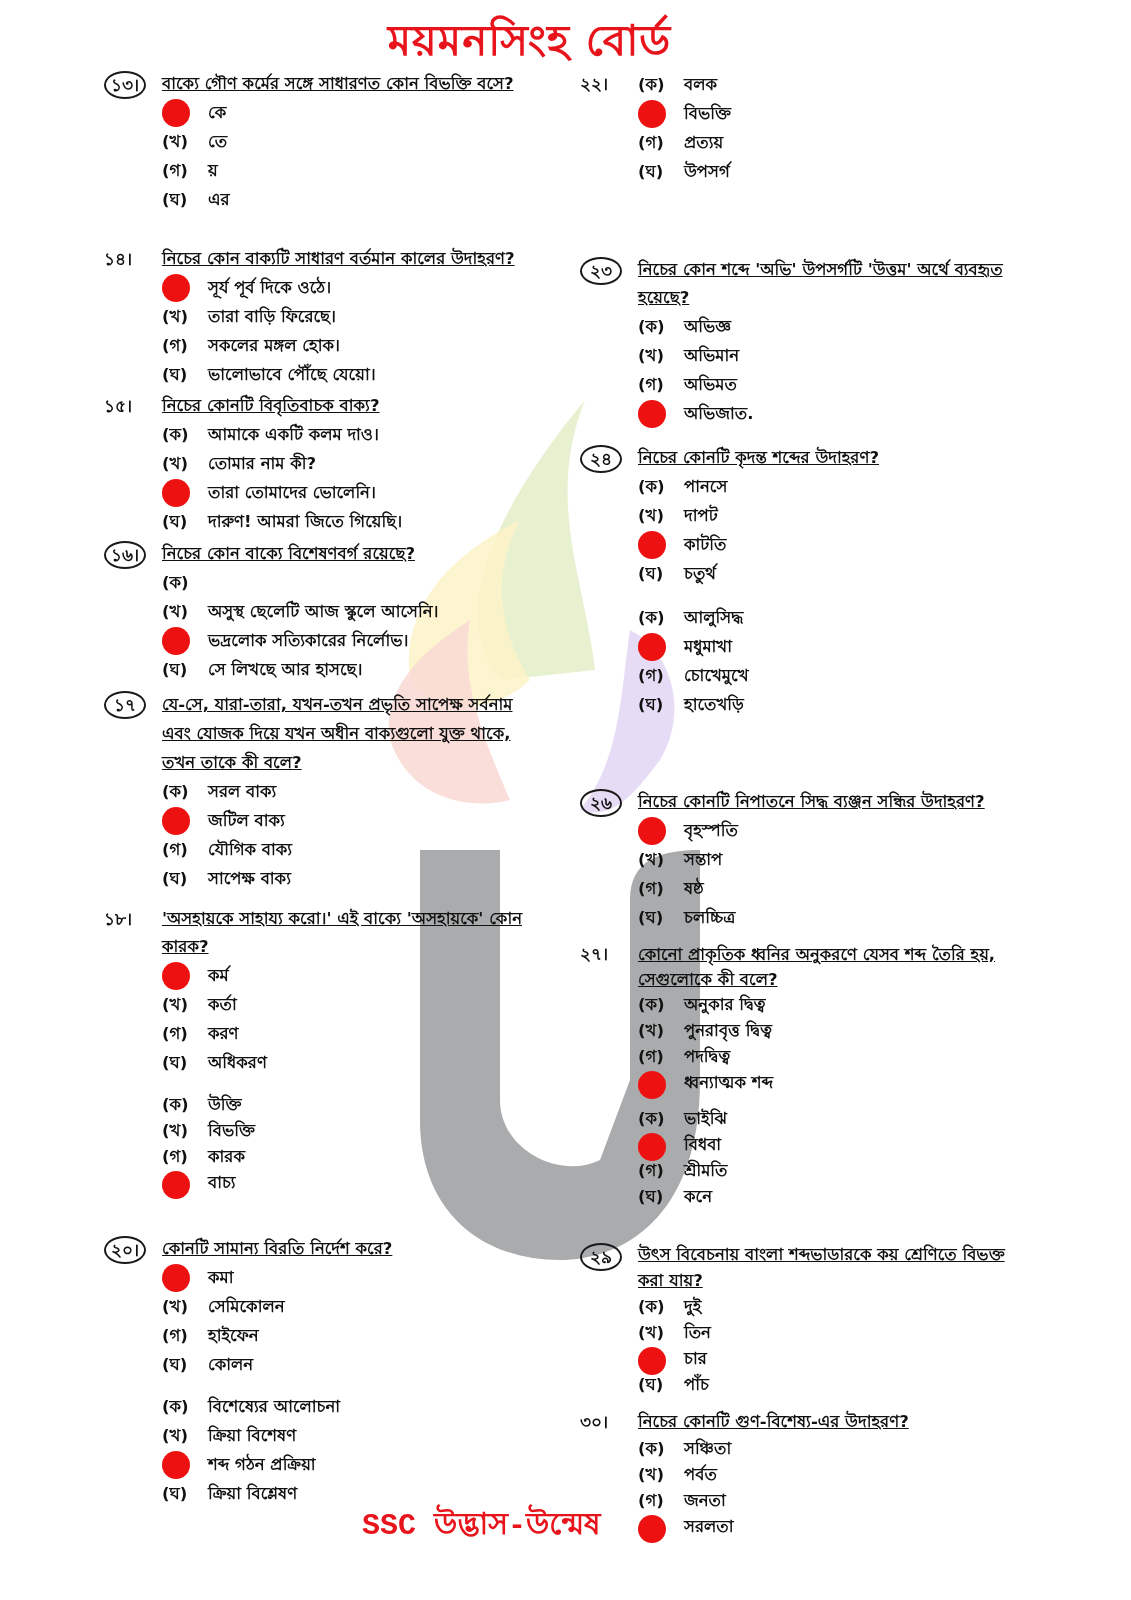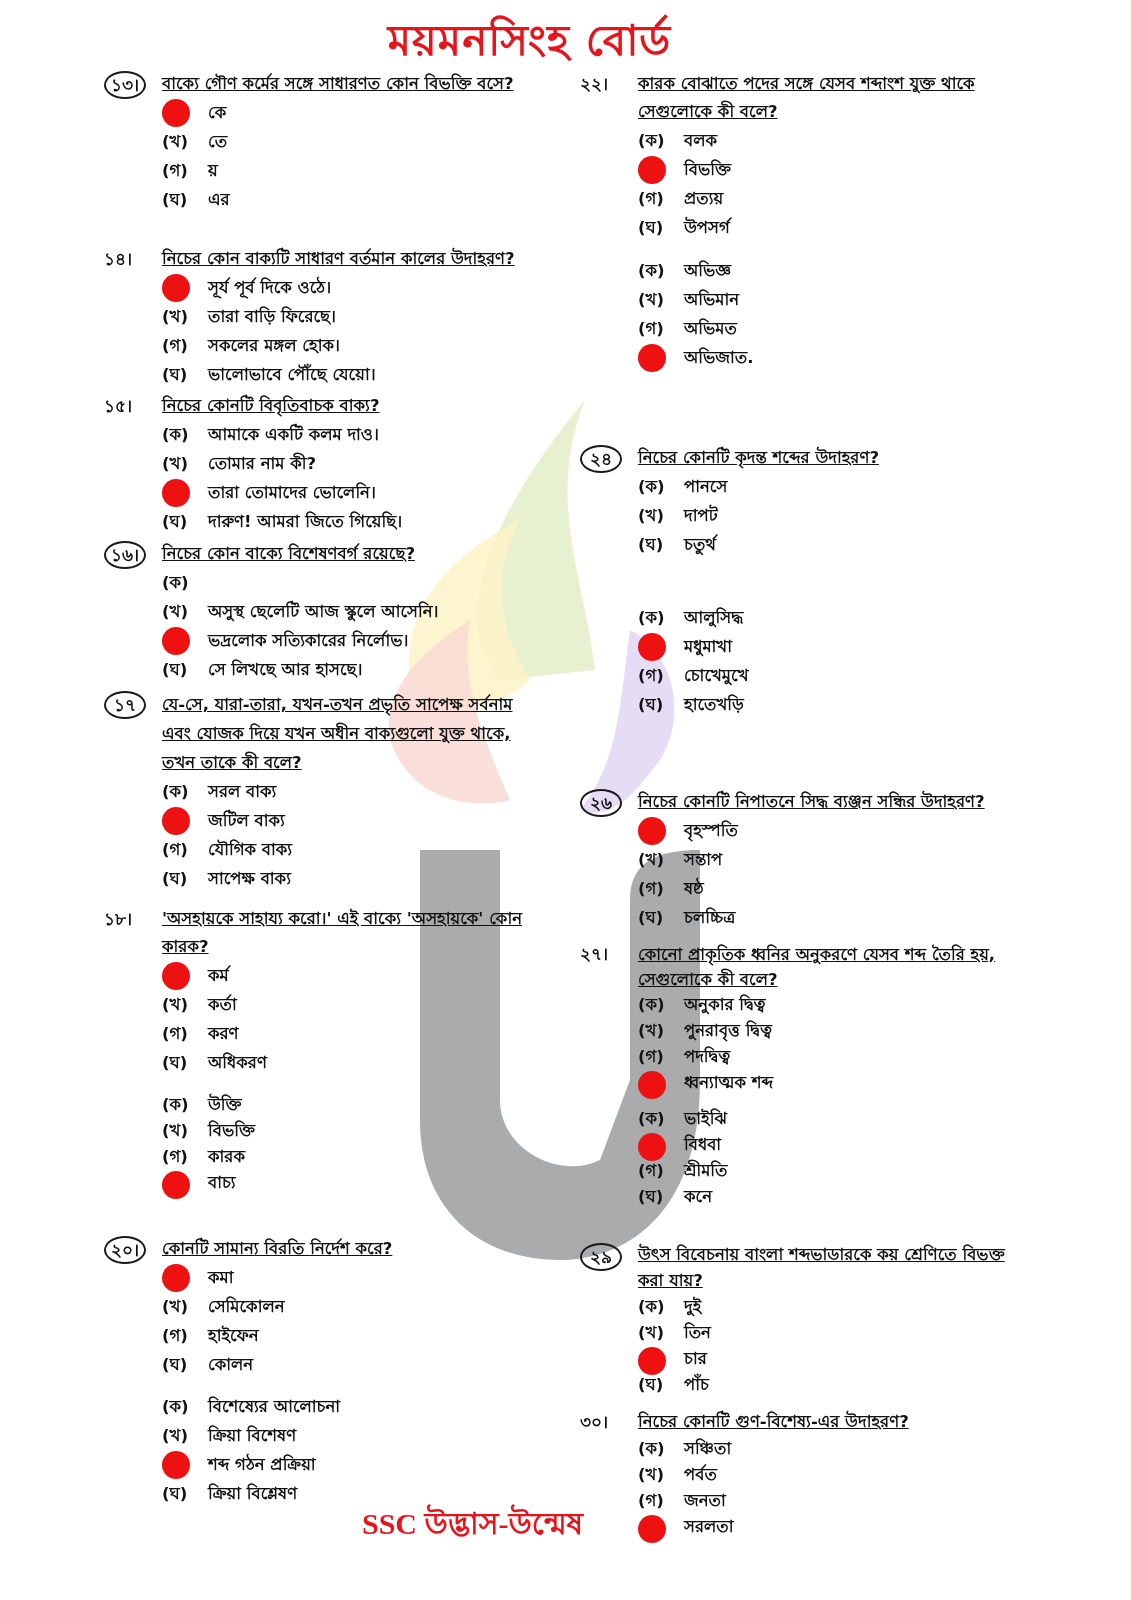--- a/index.html
+++ b/index.html
@@ -18,21 +18,21 @@
   .q { position: absolute; left: 0; width: 440px; }
   .q-head { position: relative; padding-left: 58px; font-size: 16.5px; line-height: 28px; font-weight: bold; text-decoration: underline; }
   .q-num { position: absolute; left: 0; top: 0; width: 44px; font-size: 17px; font-weight: bold; }
   .q-num.circled { border: 2px solid #1a1a1a; border-radius: 50%; text-align: center; width: 38px; height: 24px; line-height: 24px; top: 1px; }
   .opt { position: relative; height: 29px; line-height: 29px; padding-left: 58px; font-size: 16.5px; font-weight: bold; }
   .opt-label { position: absolute; left: 58px; width: 40px; }
   .opt-text { position: absolute; left: 104px; white-space: nowrap; }
   .dot { position: absolute; left: 58px; top: 1px; width: 28px; height: 28px; border-radius: 50%; background: #ee1111; display: none; }
   .opt.correct .dot { display: block; }
   .footer-brand {
-    position: absolute; left: 362px; top: 1500px; font-family: Liberation Serif, serif; font-size: 30px;
+    position: absolute; left: 362px; top: 1500px; font-family: Liberation Mono, monospace; font-size: 30px;
     font-weight: bold; color: #e8141b; z-index: 2;
   }
 </style>
 </head>
 <body>
 
 <svg class="wm" style="left:380px;top:380px" width="360" height="900" viewBox="0 0 360 900">
   <path d="M120 300 C 60 230, 130 110, 205 20 C 165 120, 205 200, 215 290 Z" fill="#e3efc8" opacity="0.85"></path>
   <path d="M30 300 C 20 220, 80 170, 140 140 C 110 200, 120 250, 150 300 C 120 330, 60 340, 30 300 Z" fill="#fdf3c8" opacity="0.85"></path>
   <path d="M10 360 C 0 300, 60 260, 90 240 C 80 300, 100 350, 130 420 C 90 430, 30 420, 10 360 Z" fill="#f9d8d4" opacity="0.85"></path>
@@ -216,40 +216,41 @@
       </div>
     <div class="opt">
         <span class="opt-label">(ঘ)</span>
         <span class="opt-text">ক্রিয়া বিশ্লেষণ</span>
       </div>
   </div>
 </div>
 
 <div class="col col-right">
   <div class="q" style="top:0px">
-    <div class="q-head"><span class="q-num">২২।</span><span>কারক বোঝাতে পদের সঙ্গে যেসব শব্দাংশ যুক্ত থাকে সেগুলোকে কী বলে?</span></div>
+    <div class="q-head"><span class="q-num">২২।</span></div>
     <div class="opt">
         <span class="opt-label">(ক)</span>
         <span class="opt-text">বলক</span>
       </div>
     <div class="opt correct">
         <span class="dot"></span>
         <span class="opt-text">বিভক্তি</span>
       </div>
     <div class="opt">
         <span class="opt-label">(গ)</span>
         <span class="opt-text">প্রত্যয়</span>
       </div>
     <div class="opt">
         <span class="opt-label">(ঘ)</span>
         <span class="opt-text">উপসর্গ</span>
       </div>
   </div>
 
   <div class="q" style="top:186px">
+    <div class="q-head"><span class="q-num circled">২৩</span><span>নিচের কোন শব্দে 'অভি' উপসর্গটি 'উত্তম' অর্থে ব্যবহৃত হয়েছে?</span></div>
     <div class="opt">
         <span class="opt-label">(ক)</span>
         <span class="opt-text">অভিজ্ঞ</span>
       </div>
     <div class="opt">
         <span class="opt-label">(খ)</span>
         <span class="opt-text">অভিমান</span>
       </div>
     <div class="opt">
         <span class="opt-label">(গ)</span>
@@ -264,20 +265,24 @@
   <div class="q" style="top:374px">
     <div class="q-head"><span class="q-num circled">২৪</span><span>নিচের কোনটি কৃদন্ত শব্দের উদাহরণ?</span></div>
     <div class="opt">
         <span class="opt-label">(ক)</span>
         <span class="opt-text">পানসে</span>
       </div>
     <div class="opt">
         <span class="opt-label">(খ)</span>
         <span class="opt-text">দাপট</span>
       </div>
+    <div class="opt correct">
+        <span class="dot"></span>
+        <span class="opt-text">কাটতি</span>
+      </div>
     <div class="opt">
         <span class="opt-label">(ঘ)</span>
         <span class="opt-text">চতুর্থ</span>
       </div>
   </div>
 
   <div class="q" style="top:533px">
     <div class="opt">
         <span class="opt-label">(ক)</span>
         <span class="opt-text">আলুসিদ্ধ</span>

